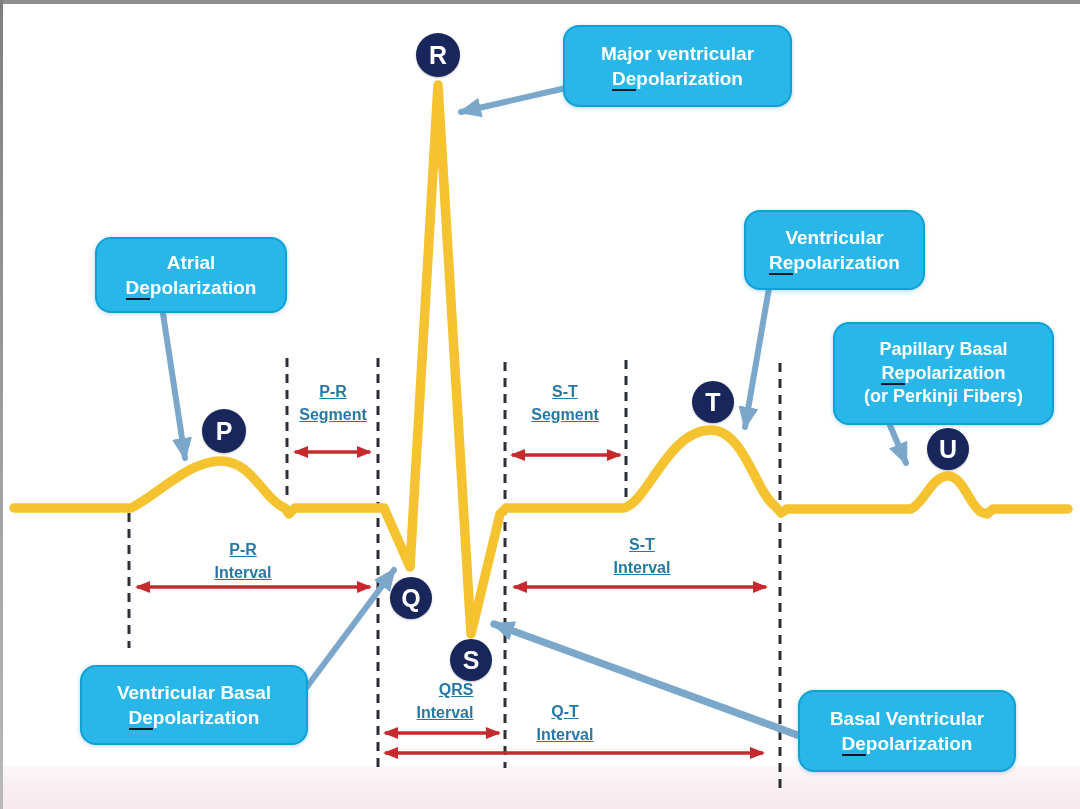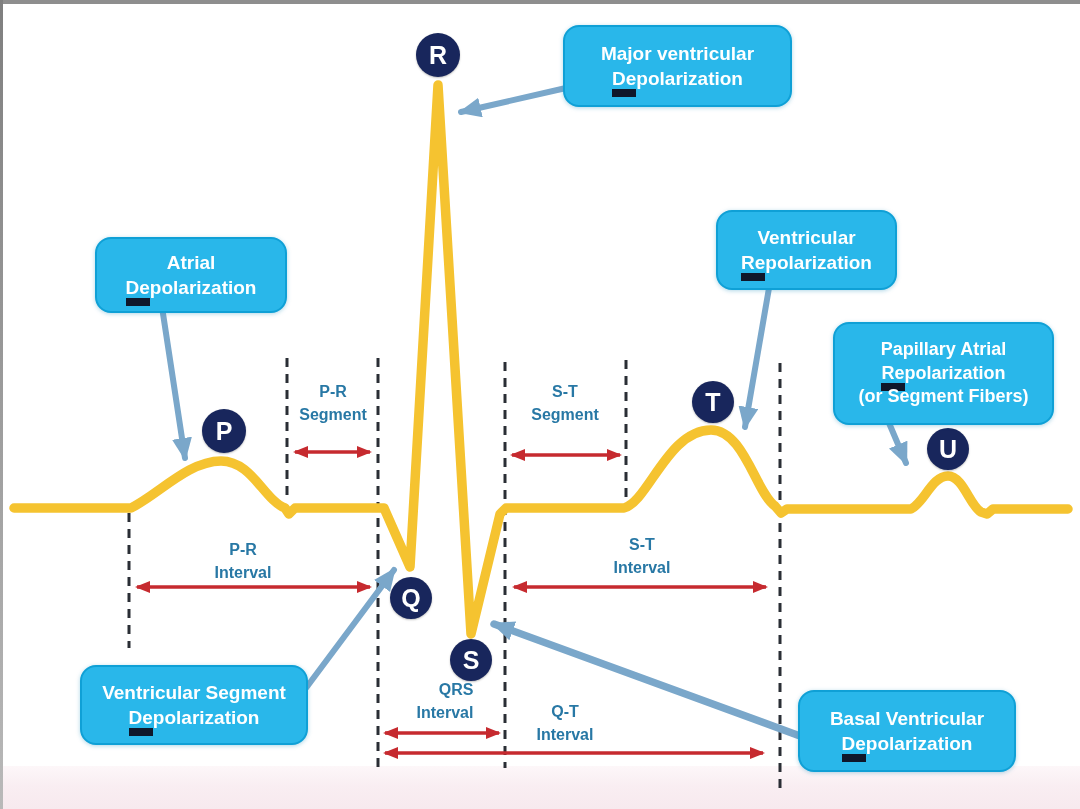--- a/index.html
+++ b/index.html
@@ -33,25 +33,26 @@
     box-shadow:0 1px 2px rgba(0,0,0,.25);
   }
   .callout{
     position:absolute;background:var(--callout-fill,#29B7EA);
     border:2px solid var(--callout-border,#0FA0D6);border-radius:16px;
     color:#fff;font-weight:bold;font-size:19px;line-height:1.32;text-align:center;
     display:flex;flex-direction:column;align-items:center;justify-content:center;
     box-shadow:0 1px 4px rgba(30,140,185,.35);
   }
   .callout.small{font-size:18px;line-height:1.3;}
-  .callout .u{border-bottom:8px solid #0f172a;}
+  .callout .u{border-bottom:2px solid #0f172a;}
   .measure{
     position:absolute;transform:translateX(-50%);text-align:center;
     color:var(--label-teal,#2878A5);font-weight:bold;font-size:16px;line-height:1.42;
     white-space:nowrap;
+    text-decoration:underline;
   }
 </style>
 </head>
 <body>
 
 <div class="stage">
 
   <div class="band"></div>
 
   <svg class="layer" width="1080" height="809" viewBox="0 0 1080 809">
@@ -133,33 +134,33 @@
   <div class="callout" style="left:563px;top:25px;width:225px;height:78px;">
     <div><span>Major ventricular</span></div>
     <div><span class="u">De</span><span>polarization</span></div>
   </div>
 
   <div class="callout" style="left:95px;top:237px;width:188px;height:72px;">
     <div><span>Atrial</span></div>
     <div><span class="u">De</span><span>polarization</span></div>
   </div>
 
-  <div class="callout" style="left:716px;top:210px;width:177px;height:76px;">
+  <div class="callout" style="left:744px;top:210px;width:177px;height:76px;">
     <div><span>Ventricular</span></div>
     <div><span class="u">Re</span><span>polarization</span></div>
   </div>
 
   <div class="callout small" style="left:833px;top:322px;width:217px;height:99px;">
-    <div><span>Papillary Atrial</span></div>
+    <div><span>Papillary Basal</span></div>
     <div><span class="u">Re</span><span>polarization</span></div>
-    <div><span>(or Segment Fibers)</span></div>
+    <div><span>(or Perkinji Fibers)</span></div>
   </div>
 
   <div class="callout" style="left:80px;top:665px;width:224px;height:76px;">
-    <div><span>Ventricular Segment</span></div>
+    <div><span>Ventricular Basal</span></div>
     <div><span class="u">De</span><span>polarization</span></div>
   </div>
 
   <div class="callout" style="left:798px;top:690px;width:214px;height:78px;border-radius:16px;">
     <div><span>Basal Ventricular</span></div>
     <div><span class="u">De</span><span>polarization</span></div>
   </div>
 
   <div class="measure" style="left:333px;top:381px;">
     <div>P-R</div>

